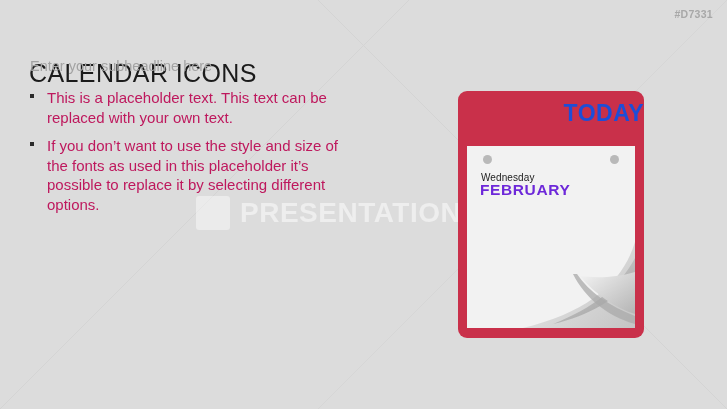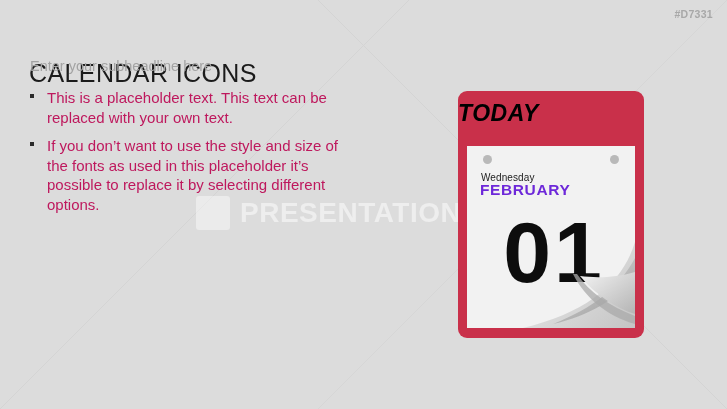--- a/index.html
+++ b/index.html
@@ -135,26 +135,25 @@
     position: absolute;
     inset: 0;
     background: #c9304a;
     border-radius: 9px;
   }
   .cal-today {
     position: absolute;
     left: 0;
     top: 9px;
     width: 100%;
-    text-align: left;
+    text-align: right;
     font-size: 23px;
     font-weight: 700;
     letter-spacing: 0.5px;
-    color: #000000;
-    font-style: italic;
+    color: #1d4ed8;
   }
   .cal-page {
     position: absolute;
     left: 9px;
     top: 55px;
     width: 168px;
     height: 182px;
     background: #f2f2f2;
     overflow: hidden;
   }
@@ -252,21 +251,20 @@
     <div class="cal-body"></div>
 
     <div class="cal-today">TODAY</div>
 
     <div class="cal-page">
       <span class="cal-hole left"></span>
       <span class="cal-hole right"></span>
 
       <div class="cal-weekday">Wednesday</div>
       <div class="cal-month">FEBRUARY</div>
-      <div class="cal-day">01</div>
 
       <div class="cal-curl">
         <svg width="112" height="92" viewBox="0 0 112 92" xmlns="http://www.w3.org/2000/svg">
           <defs>
             <linearGradient id="curlA" x1="0" y1="0" x2="1" y2="1">
               <stop offset="0" stop-color="#f4f4f4"></stop>
               <stop offset="1" stop-color="#b4b4b4"></stop>
             </linearGradient>
             <linearGradient id="curlB" x1="0.1" y1="0" x2="0.9" y2="1">
               <stop offset="0" stop-color="#d7d7d7"></stop>

